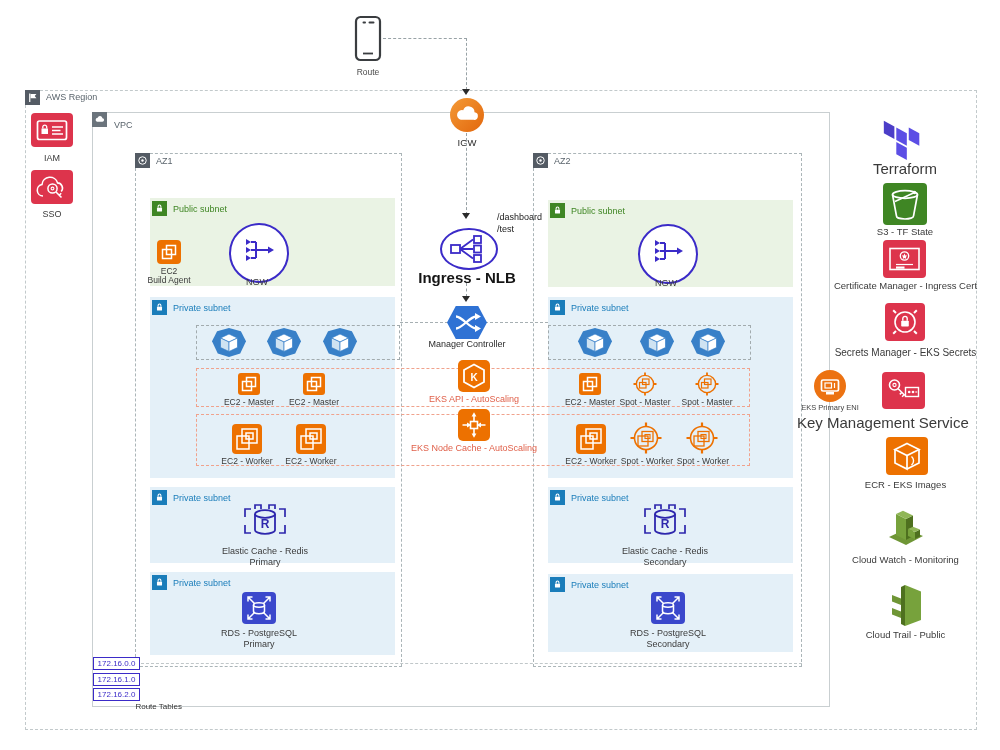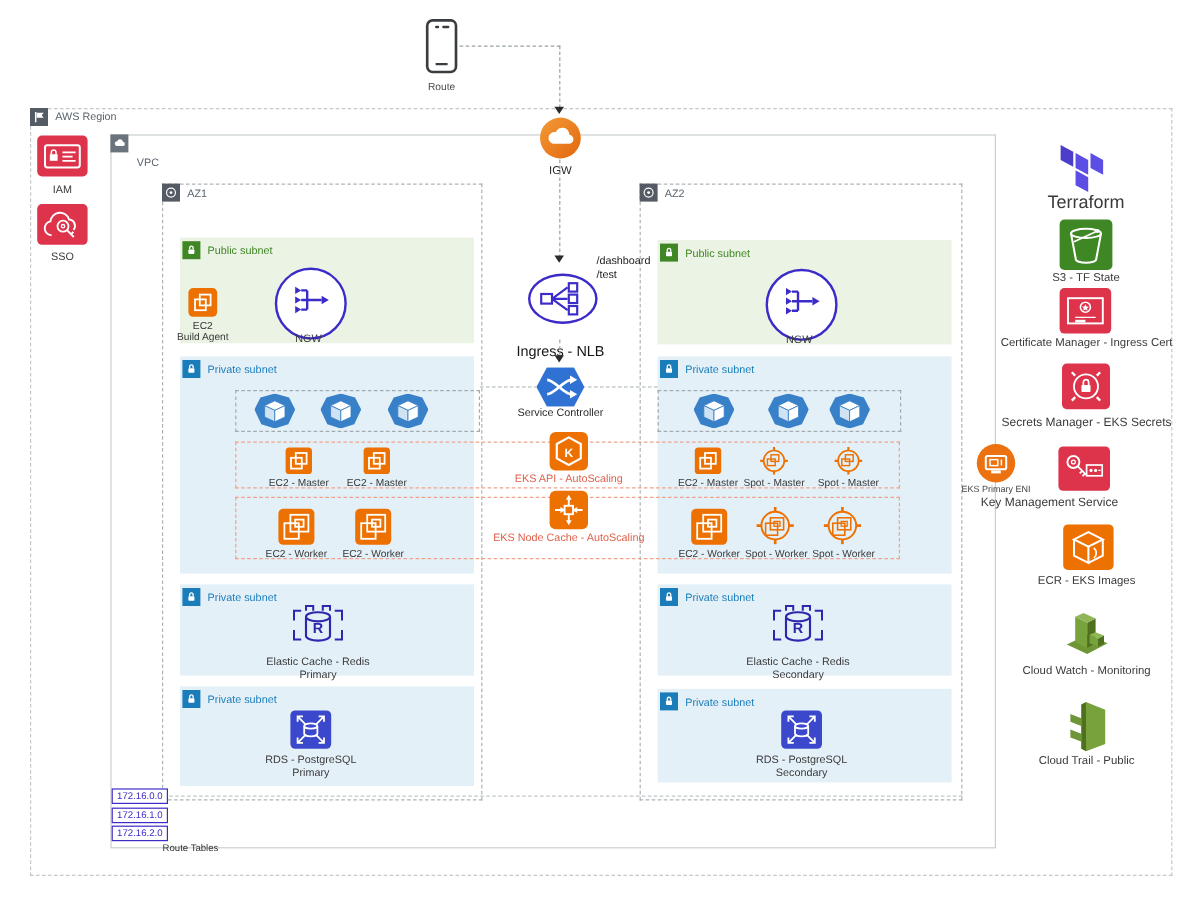--- a/index.html
+++ b/index.html
@@ -37,21 +37,21 @@
         <polygon points="3.2,1.8 8.6,1.8 7,3.7 8.6,5.6 3.2,5.6" fill="#fff"></polygon>
       </svg>
   </div>
   <div class="lbl" style="left:46px;top:92px;color:#5A646C;text-align:left">AWS Region</div>
 
   <div class="badge" style="left:92px;top:112px;background:#6B747C">
     <svg width="11" height="11" viewBox="0 0 10 10">
         <path d="M2.8,7 h4.6 a1.6,1.6 0 0 0 0.3,-3.2 a2.3,2.3 0 0 0 -4.4,-0.5 A1.9,1.9 0 0 0 2.8,7 z" fill="#fff"></path>
       </svg>
   </div>
-  <div class="lbl" style="left:114px;top:130px;color:#5A646C;text-align:right">VPC</div>
+  <div class="lbl" style="left:114px;top:120px;color:#5A646C;text-align:right">VPC</div>
 
   <div class="badge" style="left:135px;top:153px">
     <svg width="11" height="11" viewBox="0 0 10 10">
         <circle cx="5" cy="5" r="3.4" stroke="#fff" stroke-width="0.9" fill="none"></circle>
         <circle cx="5" cy="5" r="1.1" fill="#fff"></circle>
       </svg>
   </div>
   <div class="lbl" style="left:156px;top:156px;color:#5A646C;text-align:left">AZ1</div>
 
   <div class="badge" style="left:533px;top:153px">
@@ -108,21 +108,21 @@
 
   <div class="circ" style="left:440px;top:228px;width:54px;height:38px;border:2.6px solid #3B2BC8;background:#fff">
     <svg width="46" height="32" viewBox="0 0 46 32" fill="none" stroke="#3B2BC8" stroke-width="1.8">
         <rect x="5" y="12" width="9" height="8"></rect>
         <path d="M14,16 L27,6.5 M14,16 H27 M14,16 L27,25.5"></path>
         <rect x="28" y="3" width="7" height="7"></rect>
         <rect x="28" y="12.5" width="7" height="7"></rect>
         <rect x="28" y="22" width="7" height="7"></rect>
       </svg>
   </div>
-  <div class="lbl" style="left:412px;top:286px;width:110px;font-size:12px;font-weight:normal;color:#151515">Ingress - NLB</div>
+  <div class="lbl" style="left:412px;top:269px;width:110px;font-size:15px;font-weight:bold;color:#151515">Ingress - NLB</div>
   <div class="lbl" style="left:497px;top:212px;text-align:right;color:#222">/dashboard</div>
   <div class="lbl" style="left:497px;top:224px;text-align:left;color:#222">/test</div>
 
   <div class="vdash" style="left:466px;top:283px;height:14px"></div>
   <div class="arrow-d" style="left:462px;top:296px"></div>
 
   <div class="subnet-pub" style="left:150px;top:198px;width:245px;height:88px"></div>
   <div class="badge" style="left:152px;top:201px;background:#3F8624">
     <svg width="11" height="11" viewBox="0 0 10 10">
         <rect x="2.7" y="4.4" width="4.6" height="3.4" rx="0.6" fill="#fff"></rect>
@@ -205,21 +205,21 @@
         <g stroke="#fff" stroke-width="2.3" fill="none">
           <path d="M9,10.5 C15,10.5 23,22.5 29,22.5"></path>
           <path d="M9,22.5 C15,22.5 23,10.5 29,10.5"></path>
         </g>
         <g fill="#fff">
           <polygon points="28,19 34,22.5 28,26"></polygon>
           <polygon points="28,7 34,10.5 28,14"></polygon>
         </g>
       </svg>
   </div>
-  <div class="lbl" style="left:410px;top:339px;width:114px;color:#2b2b2b">Service Controller</div>
+  <div class="lbl" style="left:410px;top:339px;width:114px;color:#2b2b2b">Manager Controller</div>
 
   <div class="pod" style="left:212px;top:328px;width:34px;height:29px">
       <svg width="34" height="29" viewBox="0 0 34 29">
         <g stroke="#3880C8" stroke-width="0.7">
           <polygon points="17,6 25.5,10 17,14 8.5,10" fill="#fff"></polygon>
           <polygon points="8.5,10 17,14 17,23.5 8.5,19.5" fill="#CFE3F2"></polygon>
           <polygon points="25.5,10 17,14 17,23.5 25.5,19.5" fill="#fff"></polygon>
         </g>
       </svg>
     </div>
@@ -522,21 +522,21 @@
     <svg width="43" height="37" viewBox="0 0 43 37" fill="none" stroke="#fff">
         <circle cx="12.5" cy="13" r="5" stroke-width="1.6"></circle>
         <circle cx="12.5" cy="13" r="1.6" stroke-width="1.1"></circle>
         <path d="M16.2,16.7 L23,23.5 M20,20.2 L17.8,22.4 M22.3,22.5 L20.1,24.7" stroke-width="1.5"></path>
         <rect x="23.5" y="15.5" width="13" height="9" stroke-width="1.4"></rect>
         <circle cx="27.2" cy="20" r="1.3" fill="#fff" stroke="none"></circle>
         <circle cx="31" cy="20" r="1.3" fill="#fff" stroke="none"></circle>
         <path d="M33.3,20 H35.2" stroke-width="1.1"></path>
       </svg>
   </div>
-  <div class="lbl" style="left:797px;top:414px;width:155px;font-size:10px">Key Management Service</div>
+  <div class="lbl" style="left:797px;top:414px;width:155px;font-size:15px">Key Management Service</div>
 
   <div class="sq" style="left:886px;top:437px;width:42px;height:38px;background:#ED7100">
     <svg width="42" height="38" viewBox="0 0 42 38" fill="none" stroke="#fff">
         <polygon points="21,6.5 33,12.5 21,18.5 9,12.5" stroke-width="1.7"></polygon>
         <path d="M9,12.5 V26 L21,32 V18.5 M33,12.5 V26 L21,32" stroke-width="1.7"></path>
         <path d="M25.5,19.5 a5.5,5.5 0 0 1 0,8.6" stroke-width="1.4"></path>
       </svg>
   </div>
   <div class="lbl" style="left:843px;top:479px;width:125px;font-size:9.5px">ECR - EKS Images</div>
 

